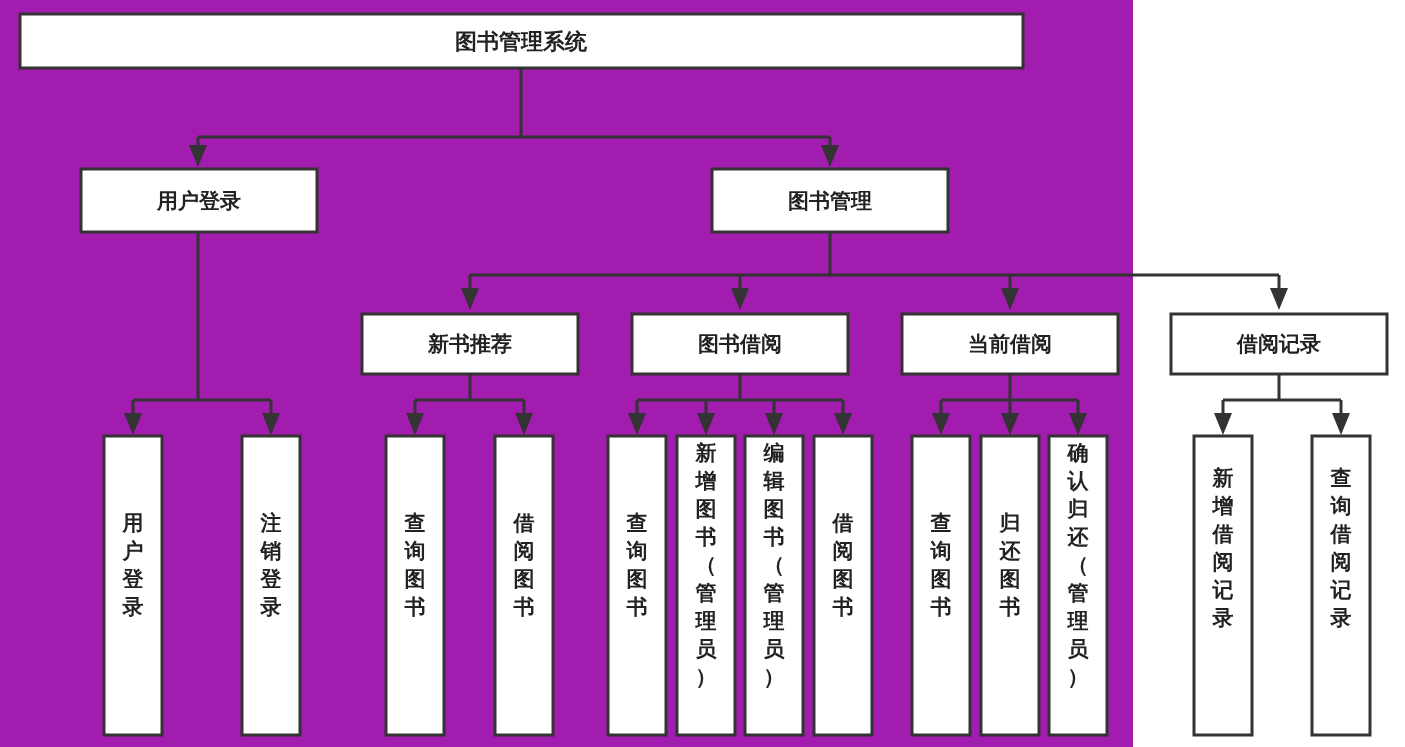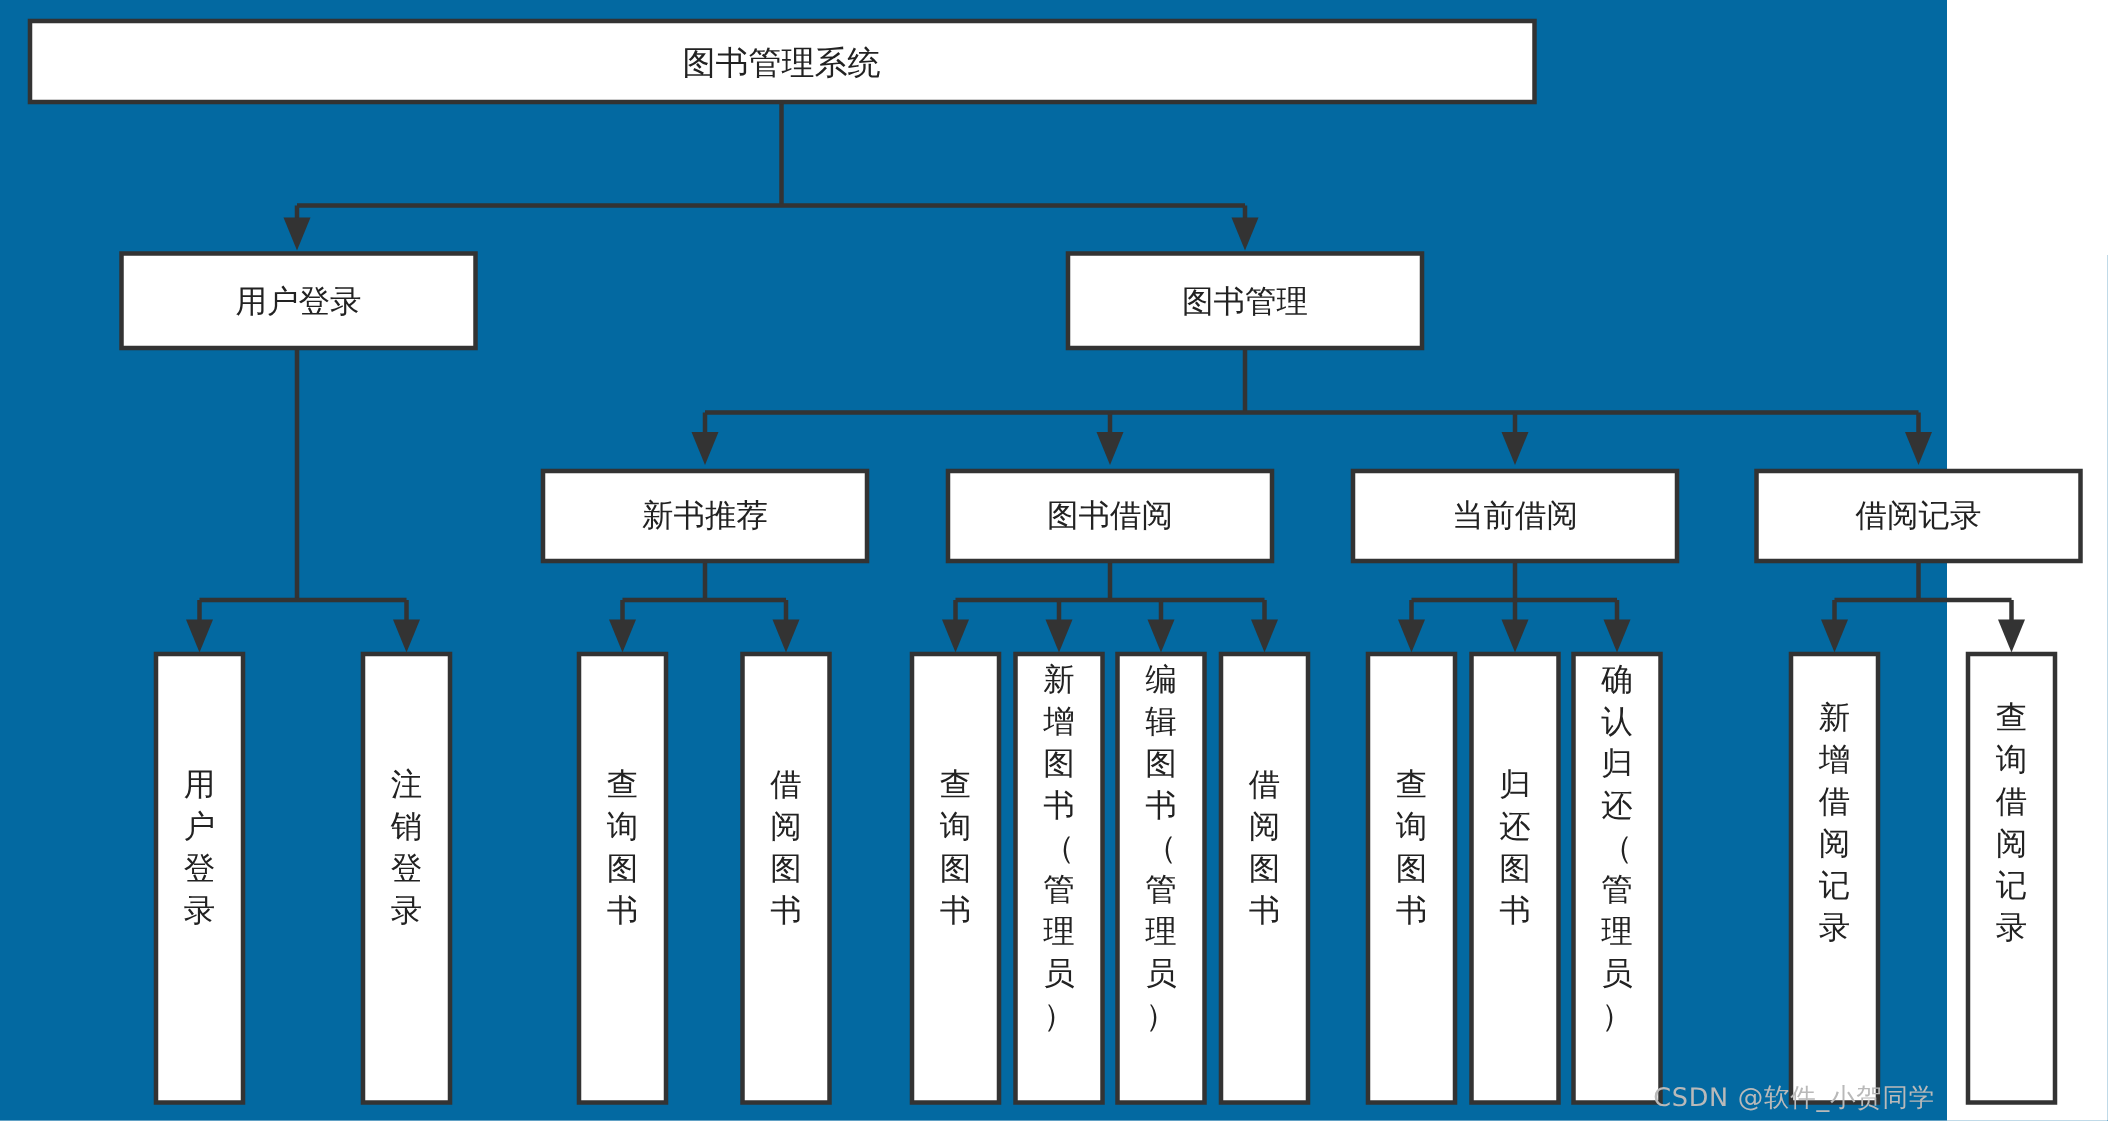--- a/index.html
+++ b/index.html
@@ -9,23 +9,24 @@
     background: #ffffff;
   }
   body {
     width: 1405px;
     height: 747px;
     font-family: "DejaVu Sans", "Liberation Sans", sans-serif;
     overflow: hidden;
   }
   #diagram-root {
     position: relative;
-    width: 1298px;
+    width: 1133px;
     height: 747px;
-    background: #0369a1;
+    background: #a21caf;
+    font-weight: bold;
   }
   svg.diagram {
     display: block;
     width: 1405px;
     height: 747px;
   }
   .node-rect {
     fill: #ffffff;
     stroke: #333333;
     stroke-width: 3;
@@ -252,14 +253,13 @@
       <text class="leaf-label" x="1223" y="485"><tspan x="1223" y="485">新</tspan><tspan x="1223" y="513">增</tspan><tspan x="1223" y="541">借</tspan><tspan x="1223" y="569">阅</tspan><tspan x="1223" y="597">记</tspan><tspan x="1223" y="625">录</tspan></text>
     </g>
 
     <g>
       <rect class="node-rect" x="1312" y="436" width="58" height="299"></rect>
       <text class="leaf-label" x="1341" y="485"><tspan x="1341" y="485">查</tspan><tspan x="1341" y="513">询</tspan><tspan x="1341" y="541">借</tspan><tspan x="1341" y="569">阅</tspan><tspan x="1341" y="597">记</tspan><tspan x="1341" y="625">录</tspan></text>
     </g>
 
   </svg>
 
-  <div class="watermark">CSDN @软件_小贺同学</div>
 </div>
 
 </body></html>

